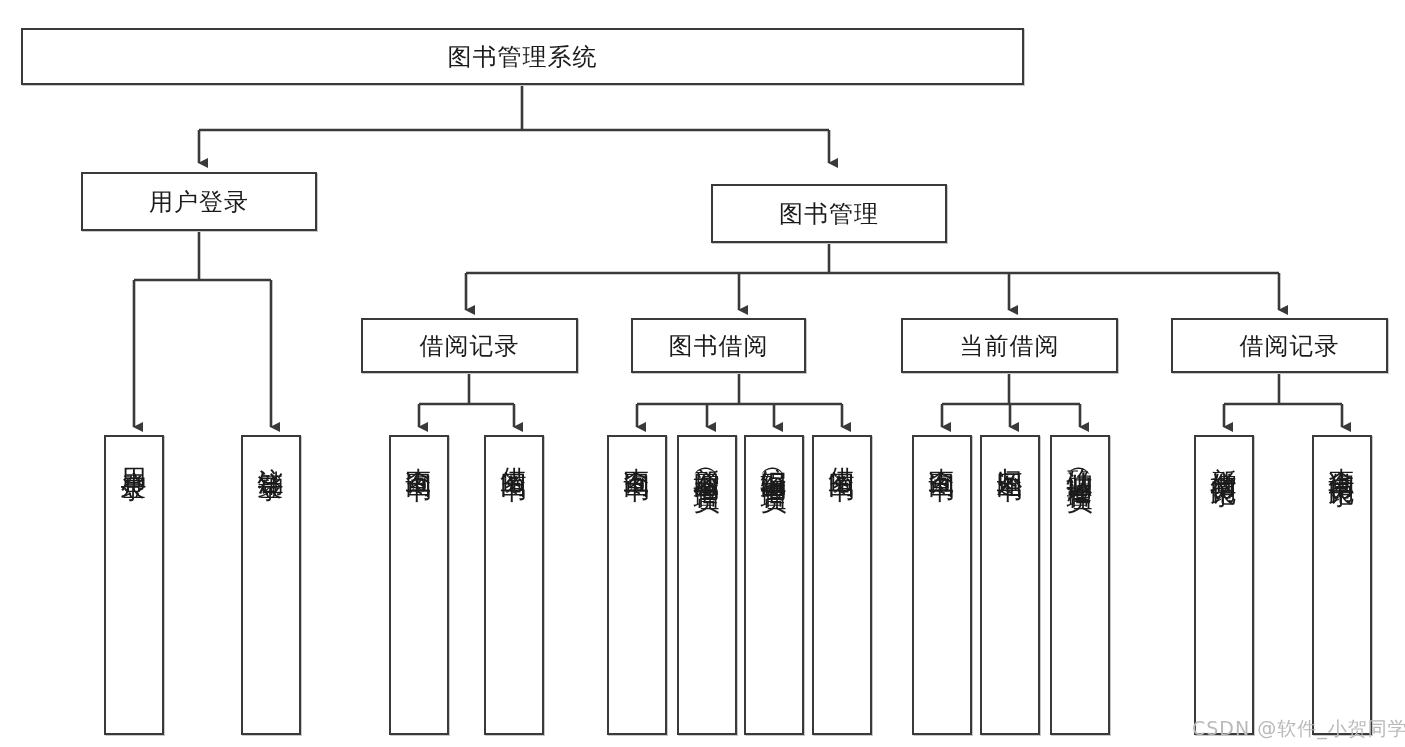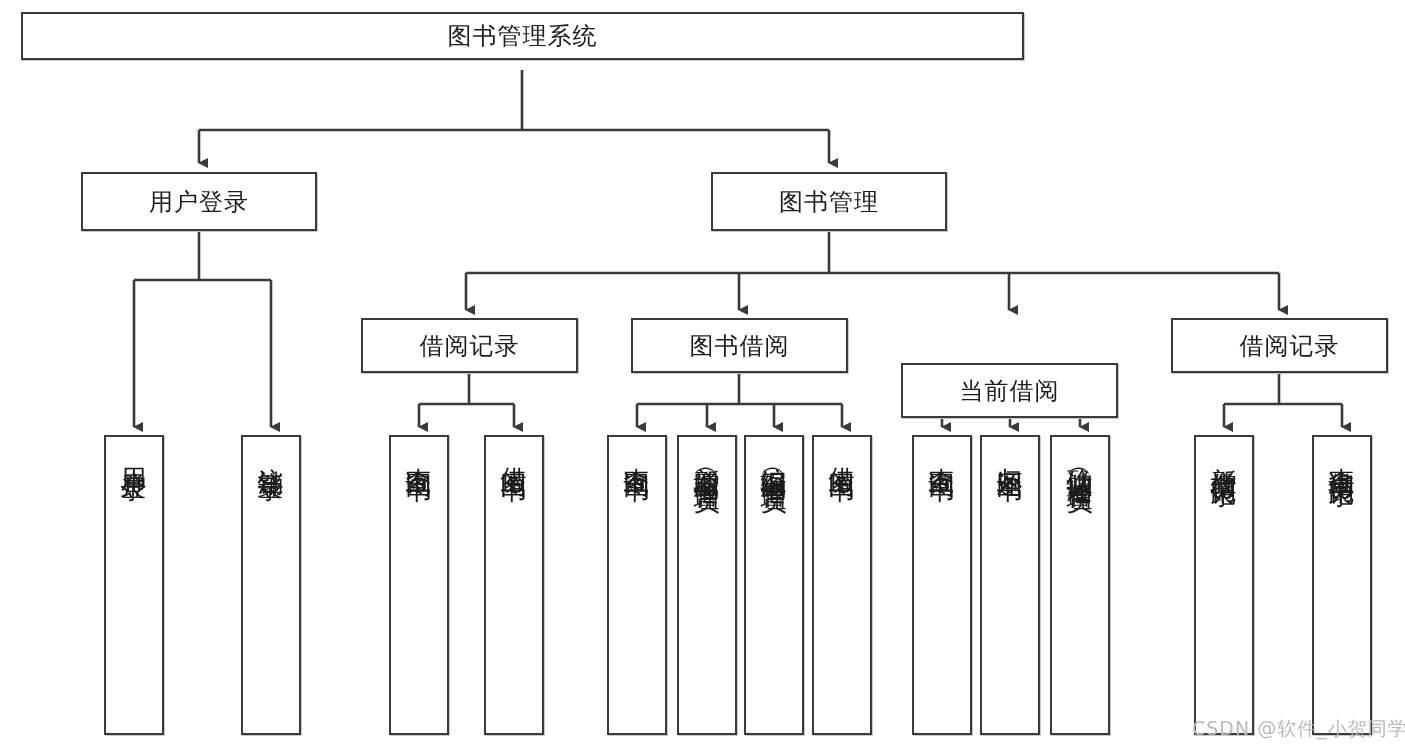--- a/index.html
+++ b/index.html
@@ -105,38 +105,38 @@
       <path d="M1010,404 L1010,427" marker-end="url(#arw)"></path>
       <path d="M1080,404 L1080,427" marker-end="url(#arw)"></path>
 
       <path d="M1279,373 L1279,404"></path>
       <path d="M1224,404 L1342,404"></path>
       <path d="M1224,404 L1224,427" marker-end="url(#arw)"></path>
       <path d="M1342,404 L1342,427" marker-end="url(#arw)"></path>
     </g>
   </svg>
 
-  <div class="node h root" style="left:21px;top:12px;width:1003px;height:48px;">
+  <div class="node h root" style="left:21px;top:28px;width:1003px;height:57px;">
     <span class="lbl">图书管理系统</span>
   </div>
 
   <div class="node h" style="left:81px;top:172px;width:236px;height:59px;">
     <span class="lbl">用户登录</span>
   </div>
-  <div class="node h" style="left:711px;top:172px;width:236px;height:59px;">
+  <div class="node h" style="left:711px;top:184px;width:236px;height:59px;">
     <span class="lbl">图书管理</span>
   </div>
 
   <div class="node h" style="left:361px;top:318px;width:217px;height:55px;">
     <span class="lbl">借阅记录</span>
   </div>
-  <div class="node h" style="left:631px;top:318px;width:217px;height:55px;">
+  <div class="node h" style="left:631px;top:318px;width:175px;height:55px;">
     <span class="lbl">图书借阅</span>
   </div>
-  <div class="node h" style="left:901px;top:318px;width:217px;height:55px;margin-top:45px;">
+  <div class="node h" style="left:901px;top:318px;width:217px;height:55px;">
     <span class="lbl">当前借阅</span>
   </div>
   <div class="node h" style="left:1171px;top:318px;width:217px;height:55px;padding-left:20px;">
     <span class="lbl">借阅记录</span>
   </div>
 
   <div class="node v" style="left:104px;top:435px;width:60px;height:300px;">
     <span class="lbl">用户登录</span>
   </div>
   <div class="node v" style="left:241px;top:435px;width:60px;height:300px;">

